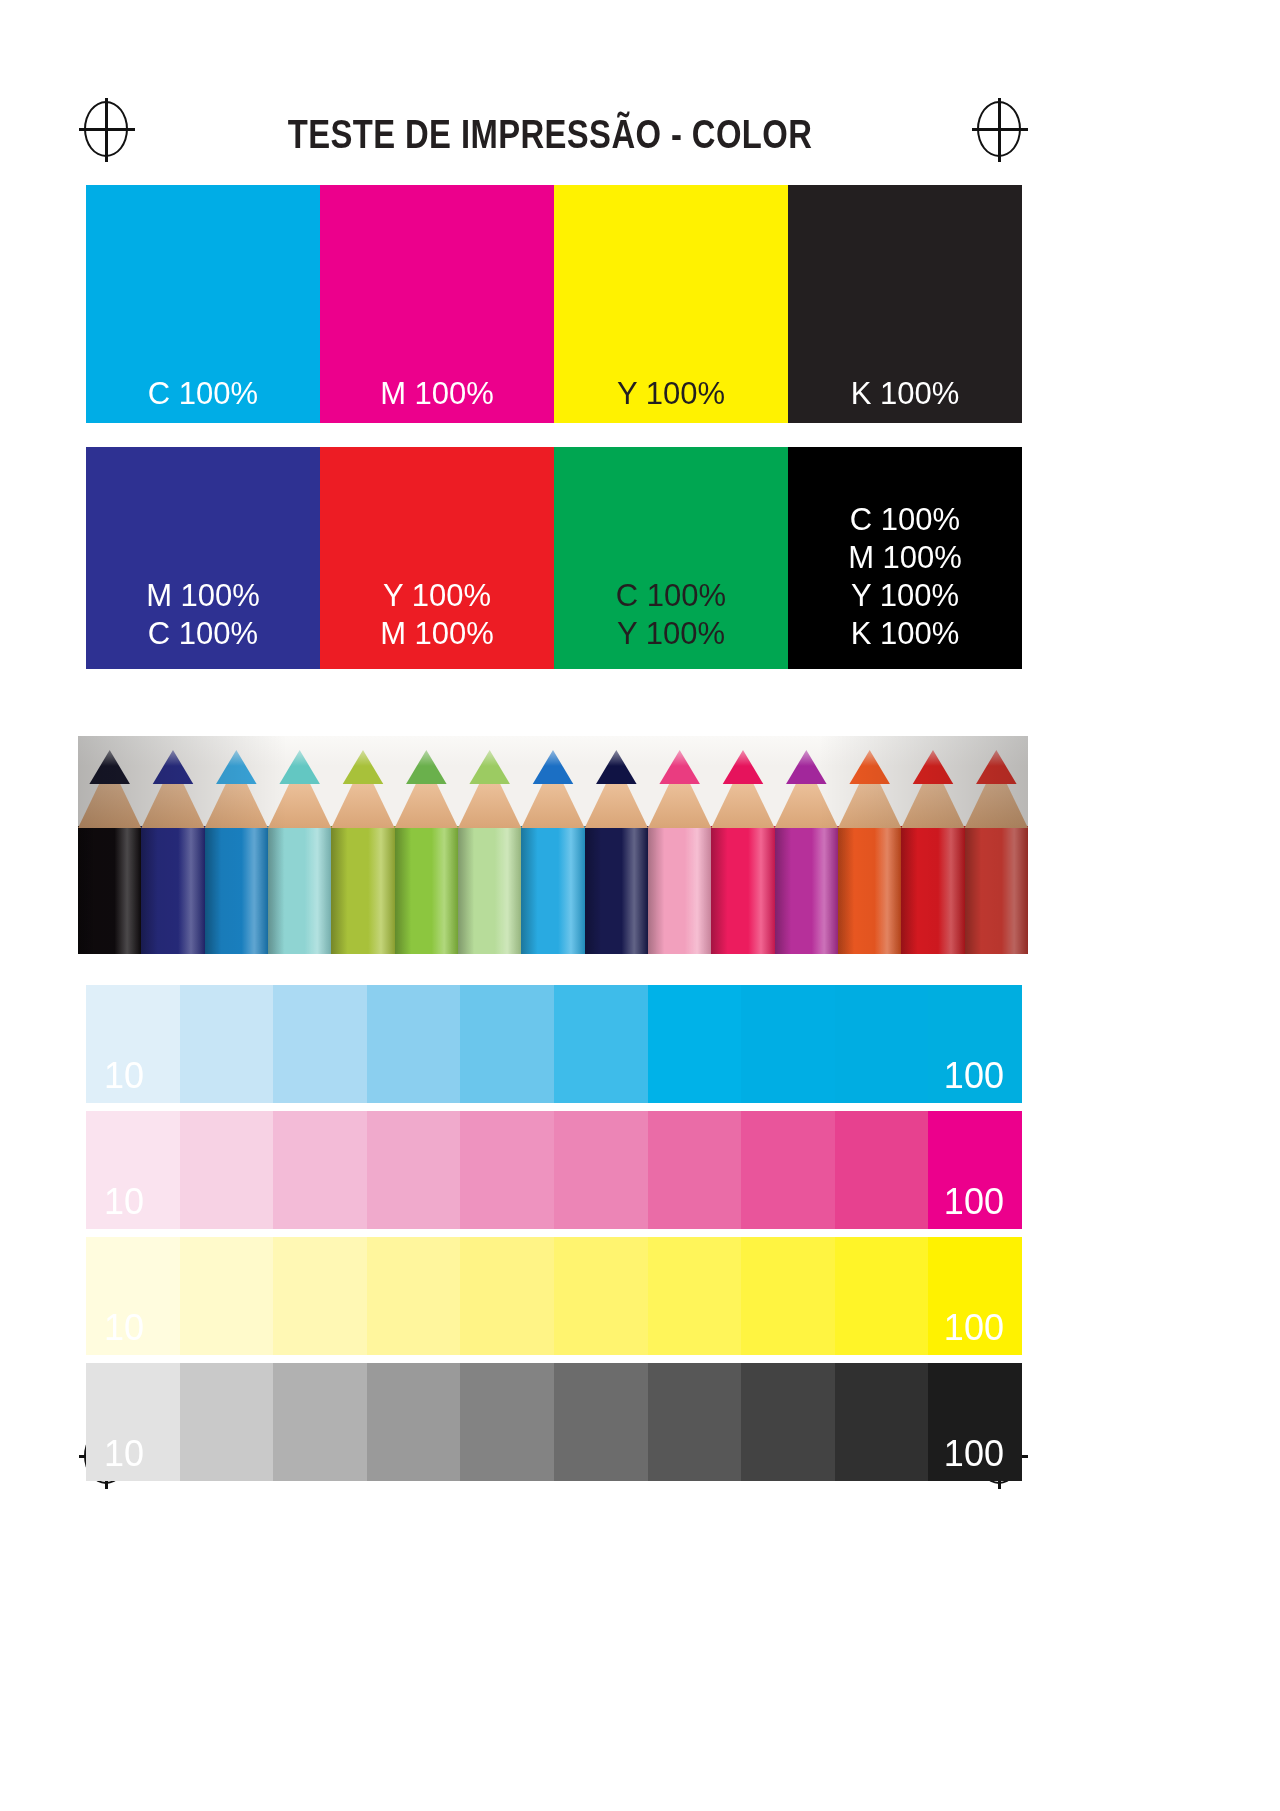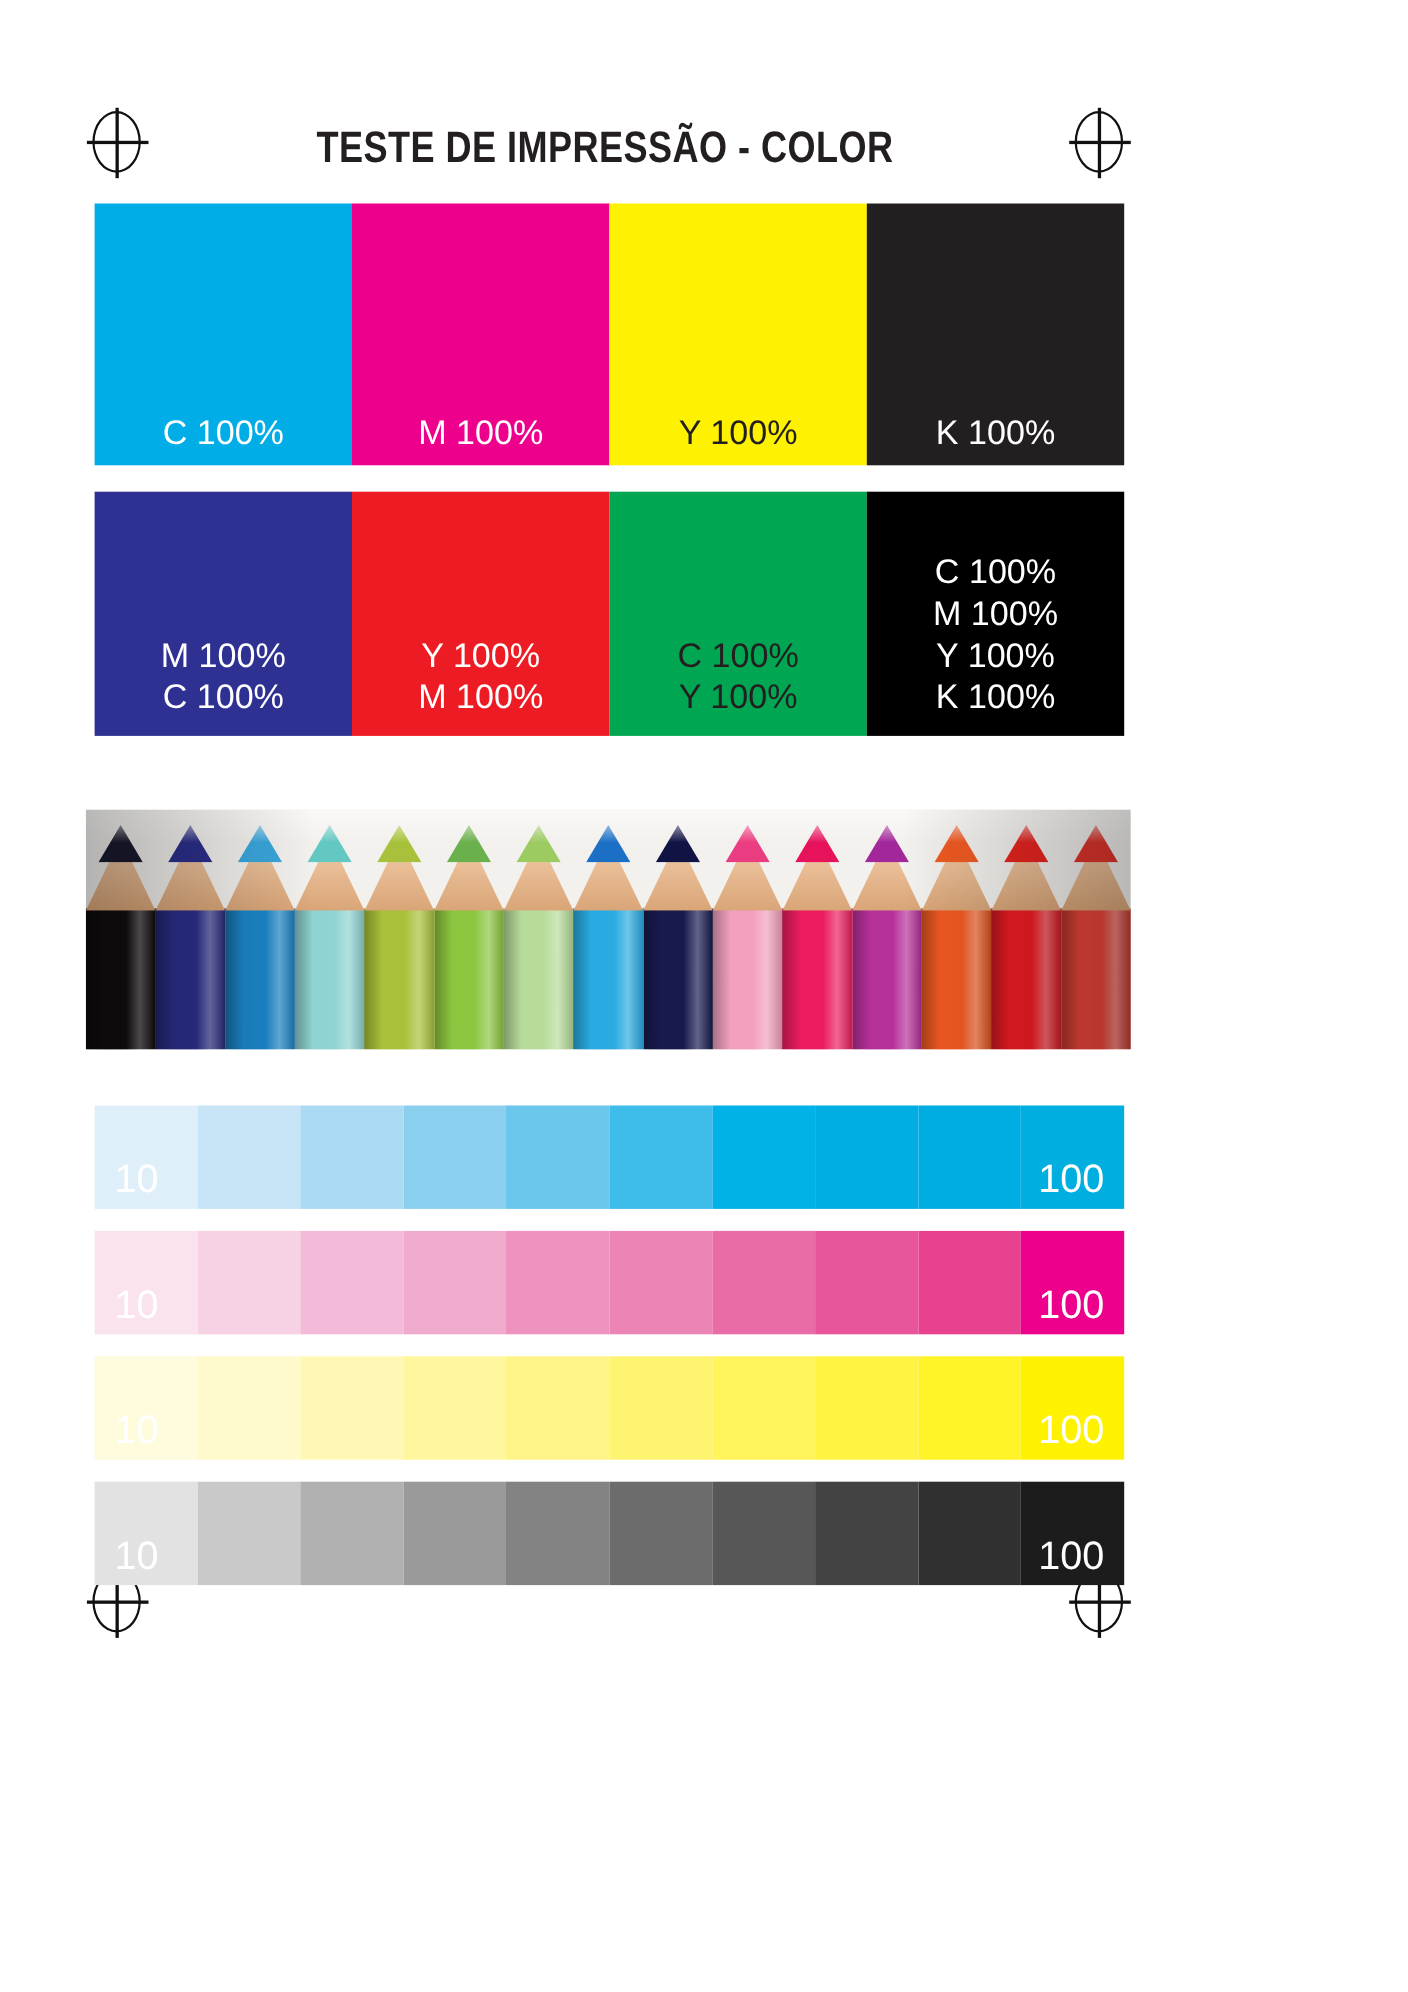--- a/index.html
+++ b/index.html
@@ -146,24 +146,23 @@
 
   
   .scale-bars {
     position: absolute;
     left: 86px;
     top: 985px;
     width: 936px;
   }
   .scale-bar {
     display: flex;
-    height: 94px;
+    height: 118px;
     margin-bottom: 8px;
     position: relative;
-    margin-top: 20px;
   }
   .scale-step {
     flex: 1 1 0;
     position: relative;
   }
   .scale-step .step-label {
     position: absolute;
     bottom: 7px;
     font-size: 36px;
     line-height: 40px;

